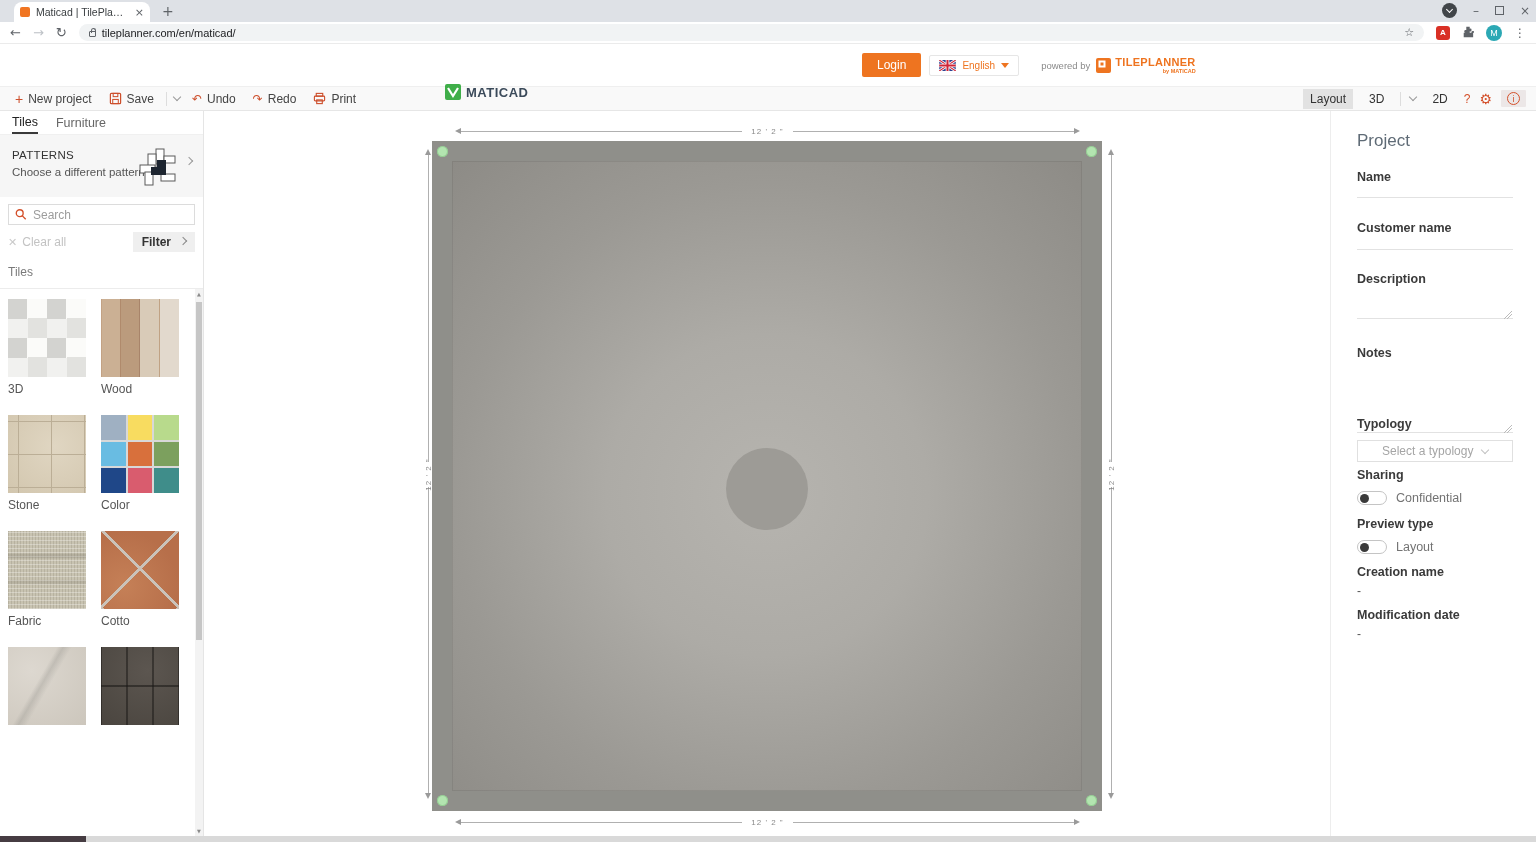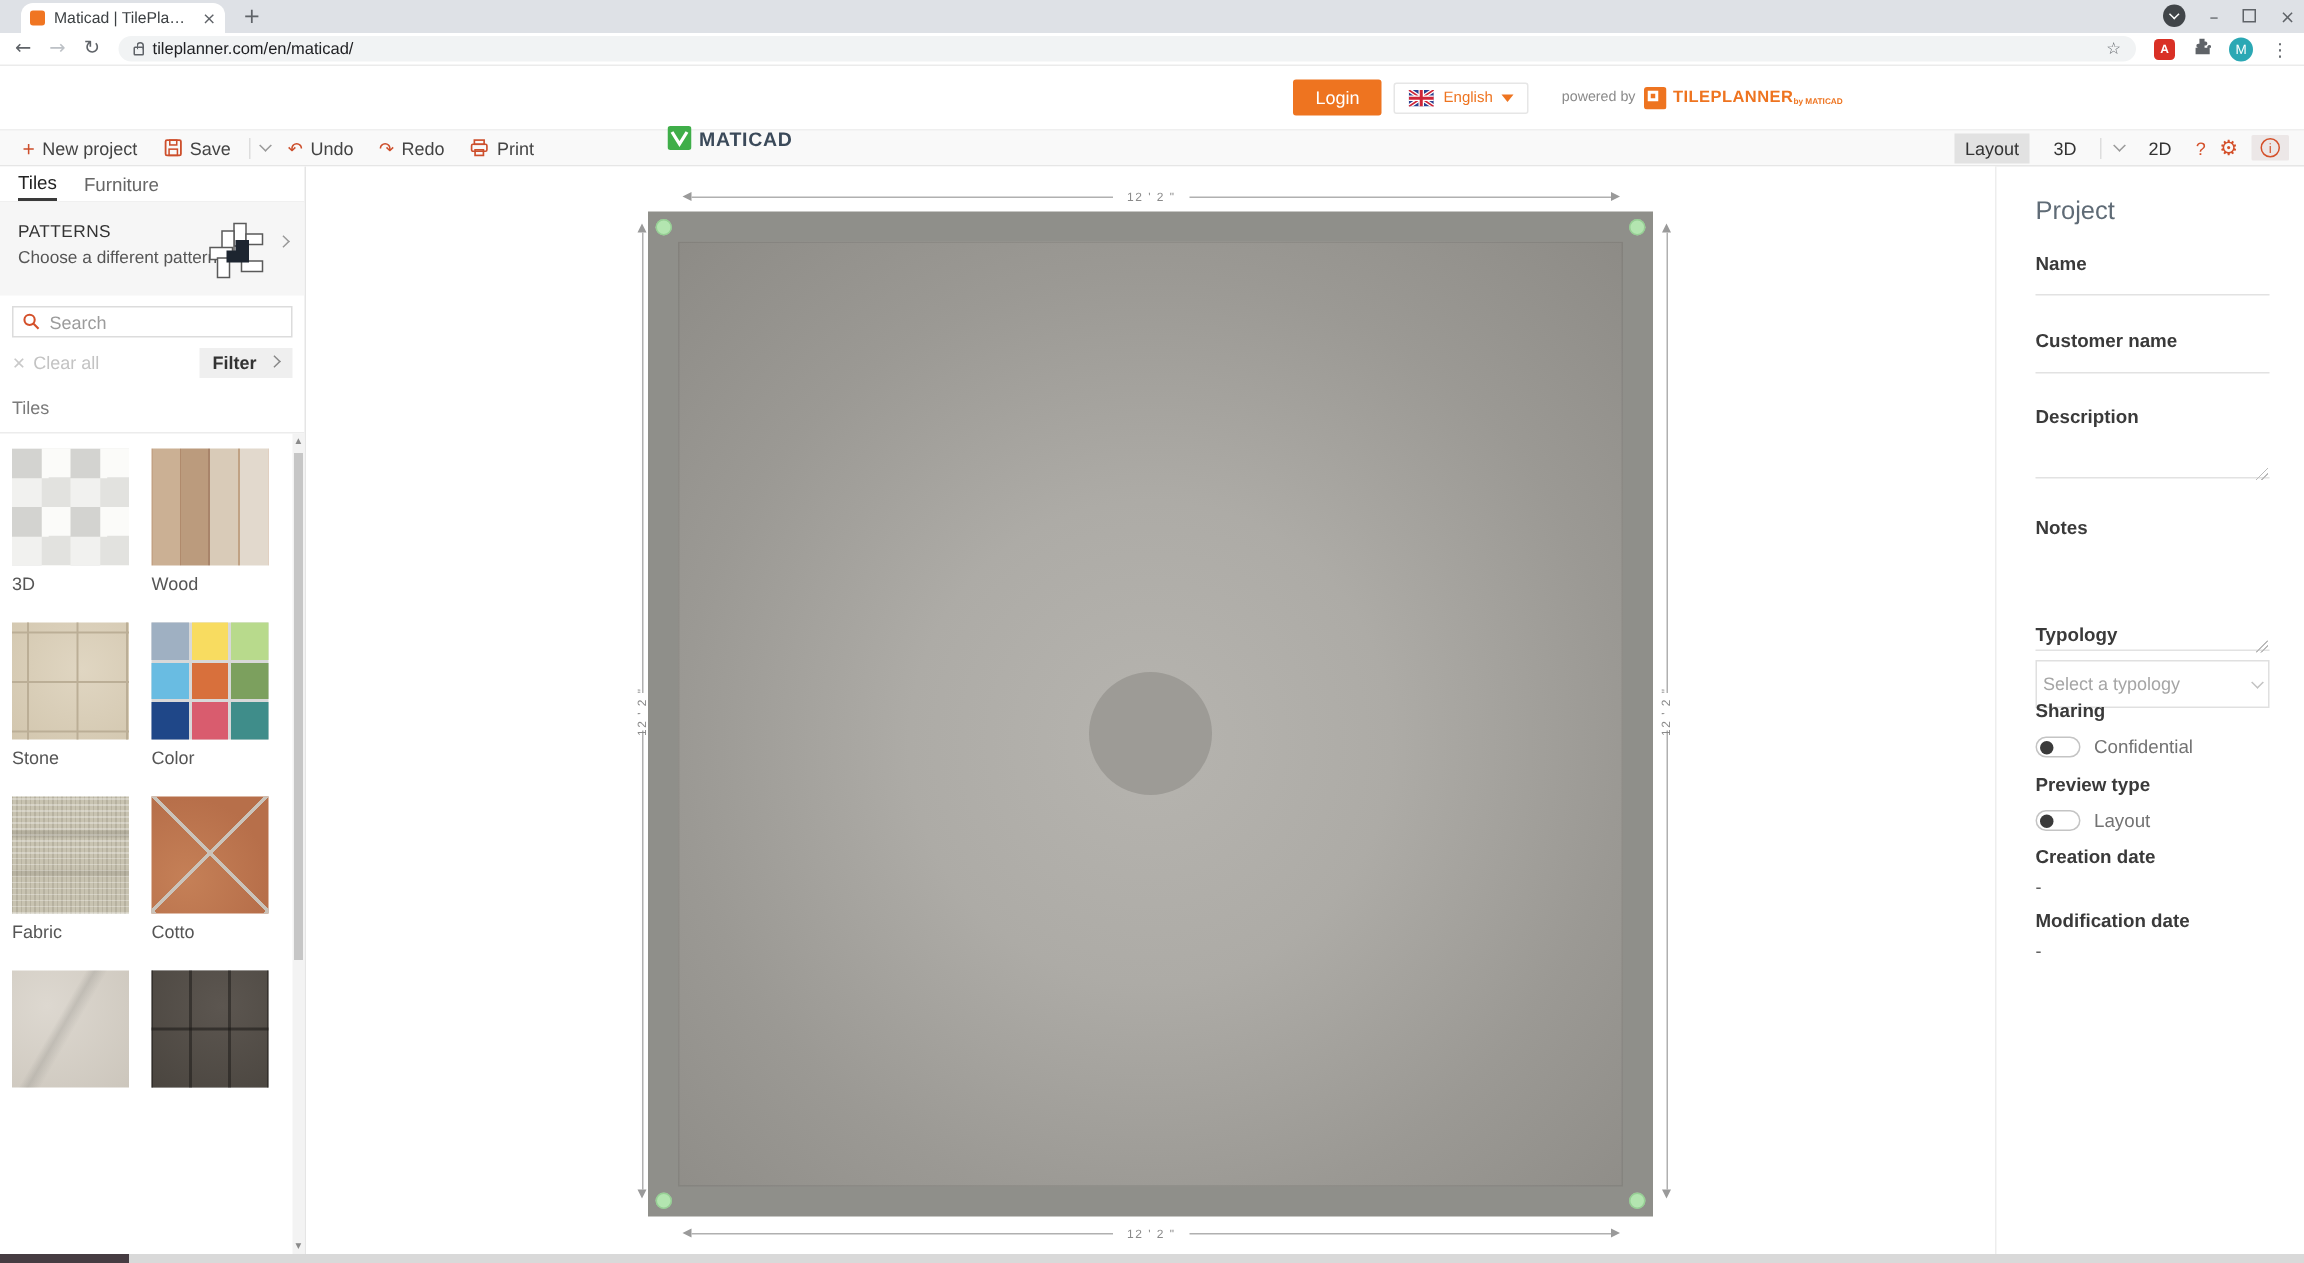--- a/index.html
+++ b/index.html
@@ -38,21 +38,21 @@
   .brand { position:absolute; left:445px; top:12px; display:flex; align-items:center; gap:5px;margin-top:28px; }
   .brand-text { font-size:13px; font-weight:bold; color:#3b4a5a; letter-spacing:.5px; }
   .header-right { position:absolute; left:862px; top:9px; display:flex; align-items:center; gap:8px; }
   .login-btn { background:#ee7420; color:#fff; font-size:12px; padding:5px 15px; border-radius:2px; border:none; font-family:inherit; }
   .lang-btn { display:flex; align-items:center; gap:6px; border:1px solid #e6e6e6; border-radius:2px; padding:4px 9px; background:#fff; }
   .lang-label { font-size:10px; color:#ee7420; }
   .tri-down { width:0; height:0; border-left:4px solid transparent; border-right:4px solid transparent; border-top:5px solid #ee7420; }
   .powered { display:flex; align-items:flex-end; gap:6px; margin-left:14px; }
   .powered-by { font-size:9.5px; color:#8a8a8a; margin-bottom:3px; }
   .tp-logo { display:flex; align-items:center; gap:4px; }
-  .tp-texts { display:flex; flex-direction:row; align-items:flex-end; }
+  .tp-texts { display:flex; flex-direction:column; align-items:flex-end; }
   .tp-brand { font-size:11px; font-weight:bold; color:#ee7420; letter-spacing:.3px; }
   .tp-sub { font-size:5.5px; color:#ee7420; font-weight:bold; }
 
   
   .toolbar { height:25px; background:#f9f9f9; border-top:1px solid #efefef; border-bottom:1px solid #e6e6e6; display:flex; align-items:center; padding:0 10px; gap:7px; font-size:12px; color:#444; }
   .tbtn { display:flex; align-items:center; gap:5px; padding:2px 5px; cursor:pointer; }
   .tbtn .oic { color:#cd4f2c; }
   .plus-ic { font-size:14px; color:#cd4f2c; line-height:1; }
   .tb-sep { width:1px; height:14px; background:#ddd; }
   .chev { display:inline-block; width:6px; height:6px; border-right:1.4px solid #999; border-bottom:1.4px solid #999; transform:rotate(45deg); margin-top:-3px; }
@@ -153,21 +153,21 @@
   
   .panel-inner { position:absolute; left:26px; right:23px; top:0; bottom:0; }
   .pgroup { position:absolute; left:0; right:0; }
   .panel-title { font-size:17px; color:#5f6b76; font-weight:normal; }
   .plabel { font-size:12.5px; color:#3a3a3a; font-weight:bold; }
   .pinput { width:100%; border:none; border-bottom:1px solid #e2e2e2; height:20px; font-size:12px; font-family:inherit; outline:none; background:transparent; }
   .ptextarea { width:100%; border:none; border-bottom:1px solid #e2e2e2; font-size:12px; font-family:inherit; outline:none; resize:none; background:transparent; position:relative; }
   .ta-wrap { position:relative; }
   .resize-grip { position:absolute; right:1px; bottom:4px; width:8px; height:8px;
     background:linear-gradient(135deg, transparent 46%, #bbb 46% 53%, transparent 53%, transparent 68%, #bbb 68% 75%, transparent 75%); }
-  .pselect { margin-top:8px; height:32px; border:1px solid #e0e0e0; display:flex; align-items:center; justify-content:space-between; padding:0 4px; cursor:pointer; }
+  .pselect { margin-top:8px; height:22px; border:1px solid #e0e0e0; display:flex; align-items:center; justify-content:space-between; padding:0 24px; cursor:pointer; }
   .pselect-ph { font-size:12px; color:#a5a5a5; }
   .pselect .chev { border-color:#c2c2c2; }
   .toggle-row { display:flex; align-items:center; gap:9px; margin-top:8px; }
   .toggle { width:30px; height:14px; border:1px solid #c4c4c4; border-radius:8px; background:#fff; position:relative; cursor:pointer; }
   .knob { position:absolute; left:2px; top:1.5px; width:9px; height:9px; border-radius:50%; background:#3a3a3a; }
   .toggle-label { font-size:12.5px; color:#737373; }
   .pvalue { font-size:12px; color:#555; margin-top:4px; }
 
   
   .hscroll { position:absolute; left:0; right:0; bottom:0; height:6px; background:#d9d9d9; z-index:40; }
@@ -464,21 +464,21 @@
         <div class="pgroup" style="top:403px;">
           <span class="plabel">Preview type</span>
           <div class="toggle-row">
             <div class="toggle">
                 <div class="knob"></div>
               </div>
             <span class="toggle-label">Layout</span>
           </div>
         </div>
         <div class="pgroup" style="top:451px;">
-          <span class="plabel">Creation date</span>
+          <span class="plabel">Creation name</span>
           <div class="pvalue">-</div>
         </div>
         <div class="pgroup" style="top:494px;">
           <span class="plabel">Modification date</span>
           <div class="pvalue">-</div>
         </div>
       </div>
     </div>
   </div>
 

